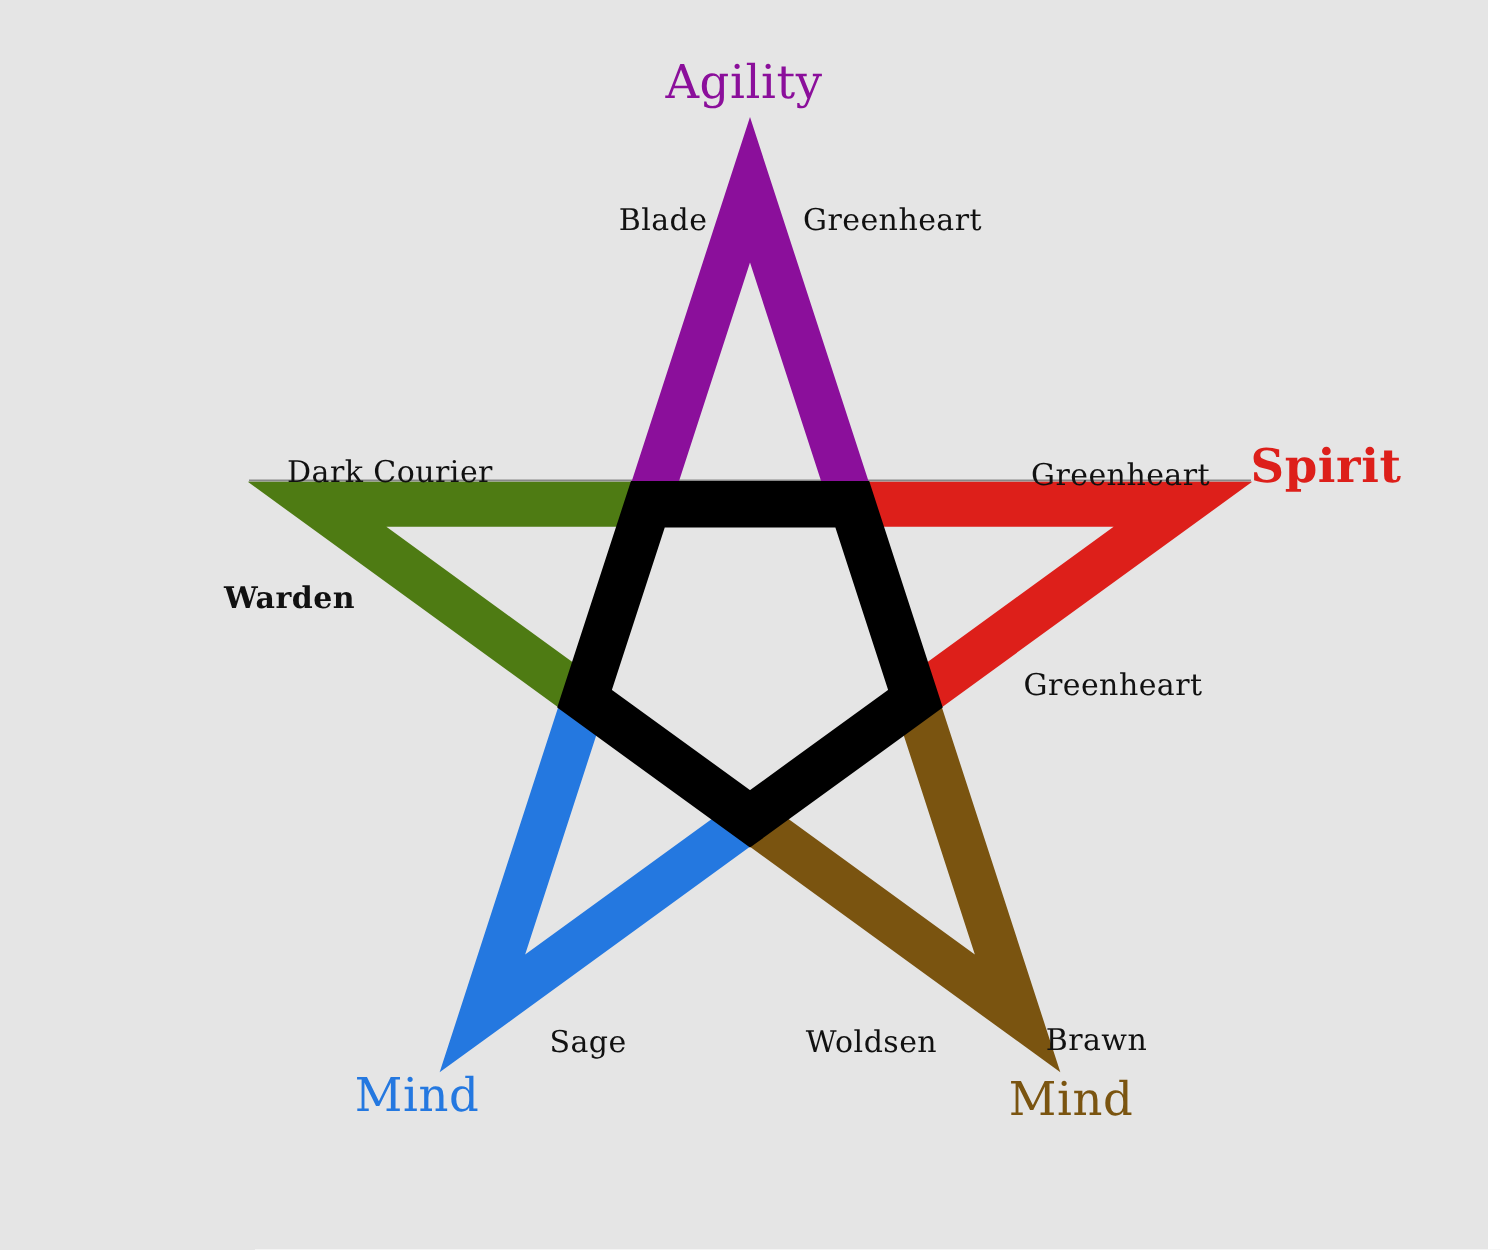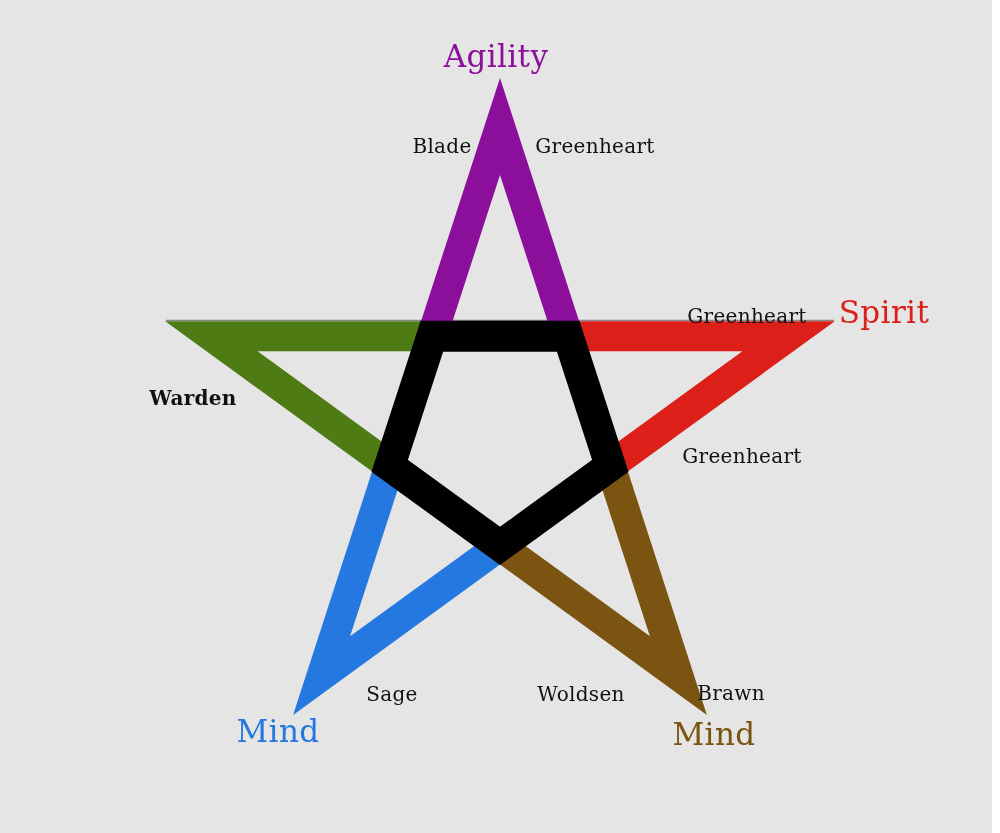--- a/index.html
+++ b/index.html
@@ -37,30 +37,31 @@
     <polygon points="500,78 415.2,339.2 443.7,348.4 500,175 556.4,348.4 585,339.2" fill="#8B0F9B"></polygon>
 
     <polygon points="293.1,714.9 377.9,453.6 406.4,462.8 350.1,636.3 497.7,529.1 515.3,553.4" fill="#2478E0"></polygon>
 
     <polygon points="706.9,714.9 622.1,453.6 593.6,462.8 649.9,636.3 502.3,529.1 484.7,553.4" fill="#7A5410"></polygon>
 
     <polygon points="431.9,336.2 568.2,336.2 610.3,465.8 500,545.9 389.7,465.8" fill="none" stroke-width="31" stroke-linejoin="miter" stroke="#000000"></polygon>
   </svg>
 
   <div class="lbl big" style="left: 496px; top: 56px; color: rgb(139, 15, 155);">Agility</div>
-  <div class="lbl big" style="left: 884px; top: 312px; color: rgb(221, 31, 26);">Spirit</div>
+  <div class="lbl big" style="left: 884px; top: 312px; color: rgb(221, 31, 26); font-weight: bold;">Spirit</div>
   <div class="lbl big" style="left: 278px; top: 731px; color: rgb(36, 120, 224);">Mind</div>
   <div class="lbl big" style="left: 714px; top: 734px; color: rgb(122, 84, 16);">Mind</div>
 
   <div class="lbl small" style="left: 442px; top: 126px; color: rgb(17, 17, 17);">Blade</div>
   <div class="lbl small" style="left: 595px; top: 126px; color: rgb(17, 17, 17);">Greenheart</div>
 
   <div class="lbl small" style="left: 747px; top: 296px; color: rgb(17, 17, 17);">Greenheart</div>
   <div class="lbl small" style="left: 742px; top: 436px; color: rgb(17, 17, 17);">Greenheart</div>
 
+  <div class="lbl small" style="left: 260px; top: 294px; color: rgb(17, 17, 17);">Dark Courier</div>
   <div class="lbl small" style="left: 193px; top: 378px; color: rgb(17, 17, 17); font-weight: bold;">Warden</div>
 
   <div class="lbl small" style="left: 392px; top: 674px; color: rgb(17, 17, 17);">Sage</div>
 
   <div class="lbl small" style="left: 581px; top: 674px; color: rgb(17, 17, 17);">Woldsen</div>
   <div class="lbl small" style="left: 731px; top: 673px; color: rgb(17, 17, 17);">Brawn</div>
 
 </div>
 
 </body></html>

